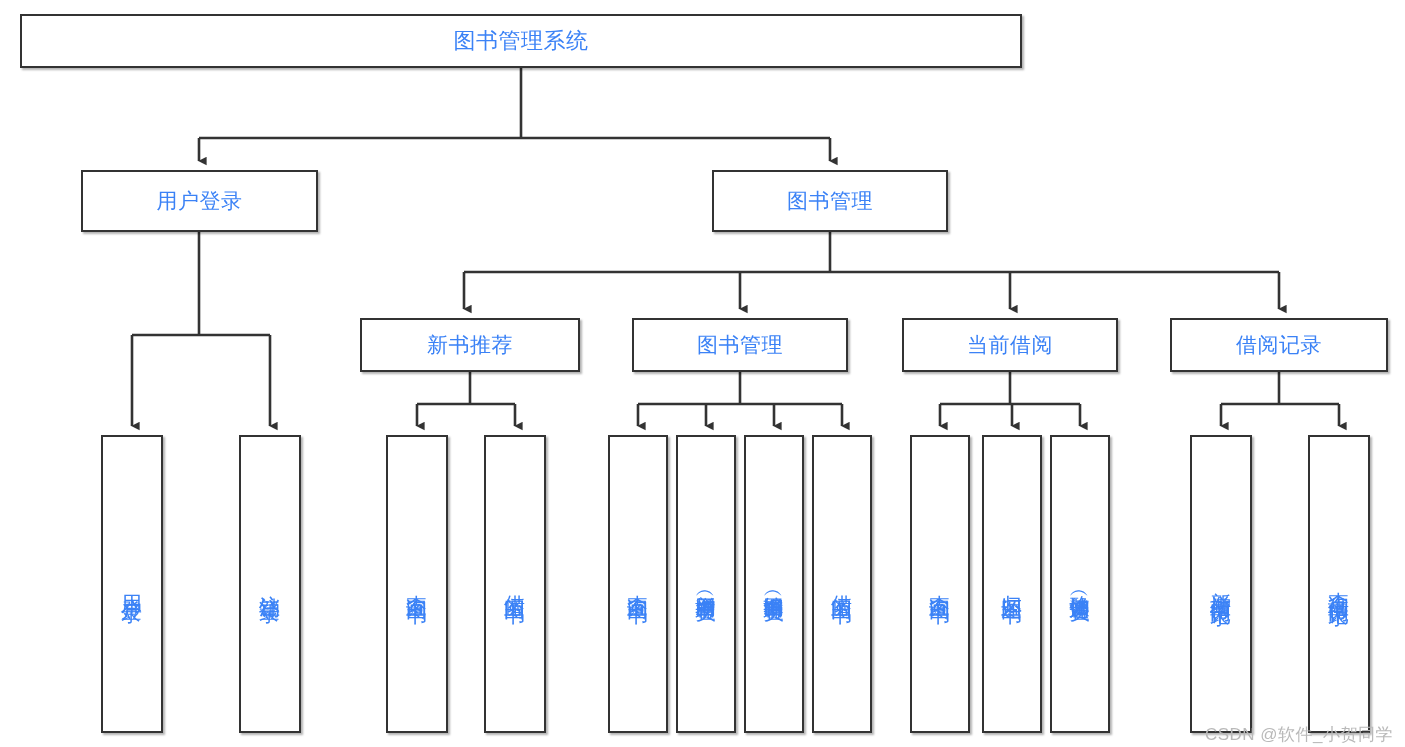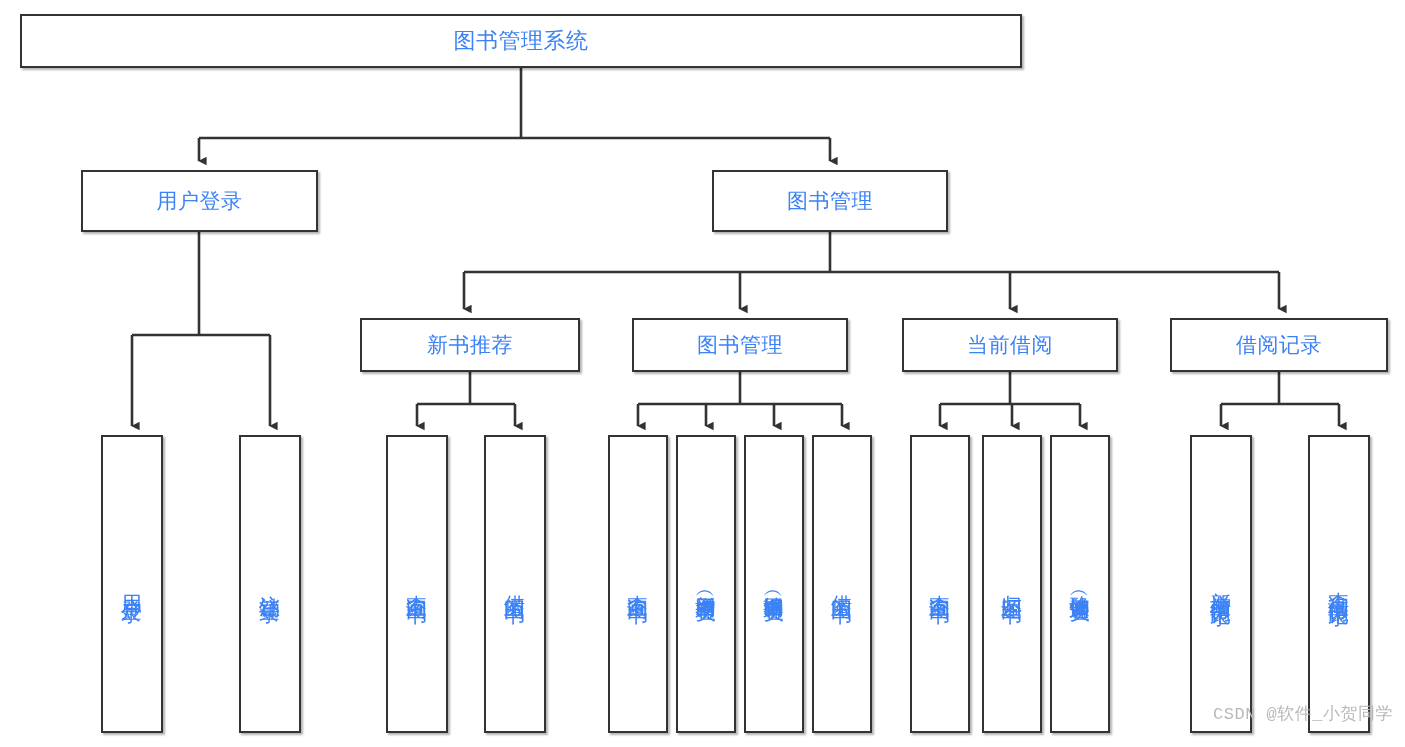--- a/index.html
+++ b/index.html
@@ -66,27 +66,27 @@
     line-height: 1.0;
     max-height: 100%;
   }
   .node.vert.tall .node-label {
     font-size: 20px;
     letter-spacing: 1px;
   }
   #watermark {
     position: absolute;
     right: 12px;
-    bottom: 22px;
+    bottom: 1px;
     font-size: 17px;
     color: #b9b9b9;
     letter-spacing: 0.5px;
     z-index: 5;
     white-space: nowrap;
-    font-family: Liberation Mono, monospace;
+    font-family: Liberation Sans, sans-serif;
     margin-top: 24px;
   }
 </style>
 </head>
 <body>
 
 <div id="diagram-root">
 
   <svg id="edge-layer" viewBox="0 0 1405 747" width="1405" height="747" xmlns="http://www.w3.org/2000/svg">
     <defs>

